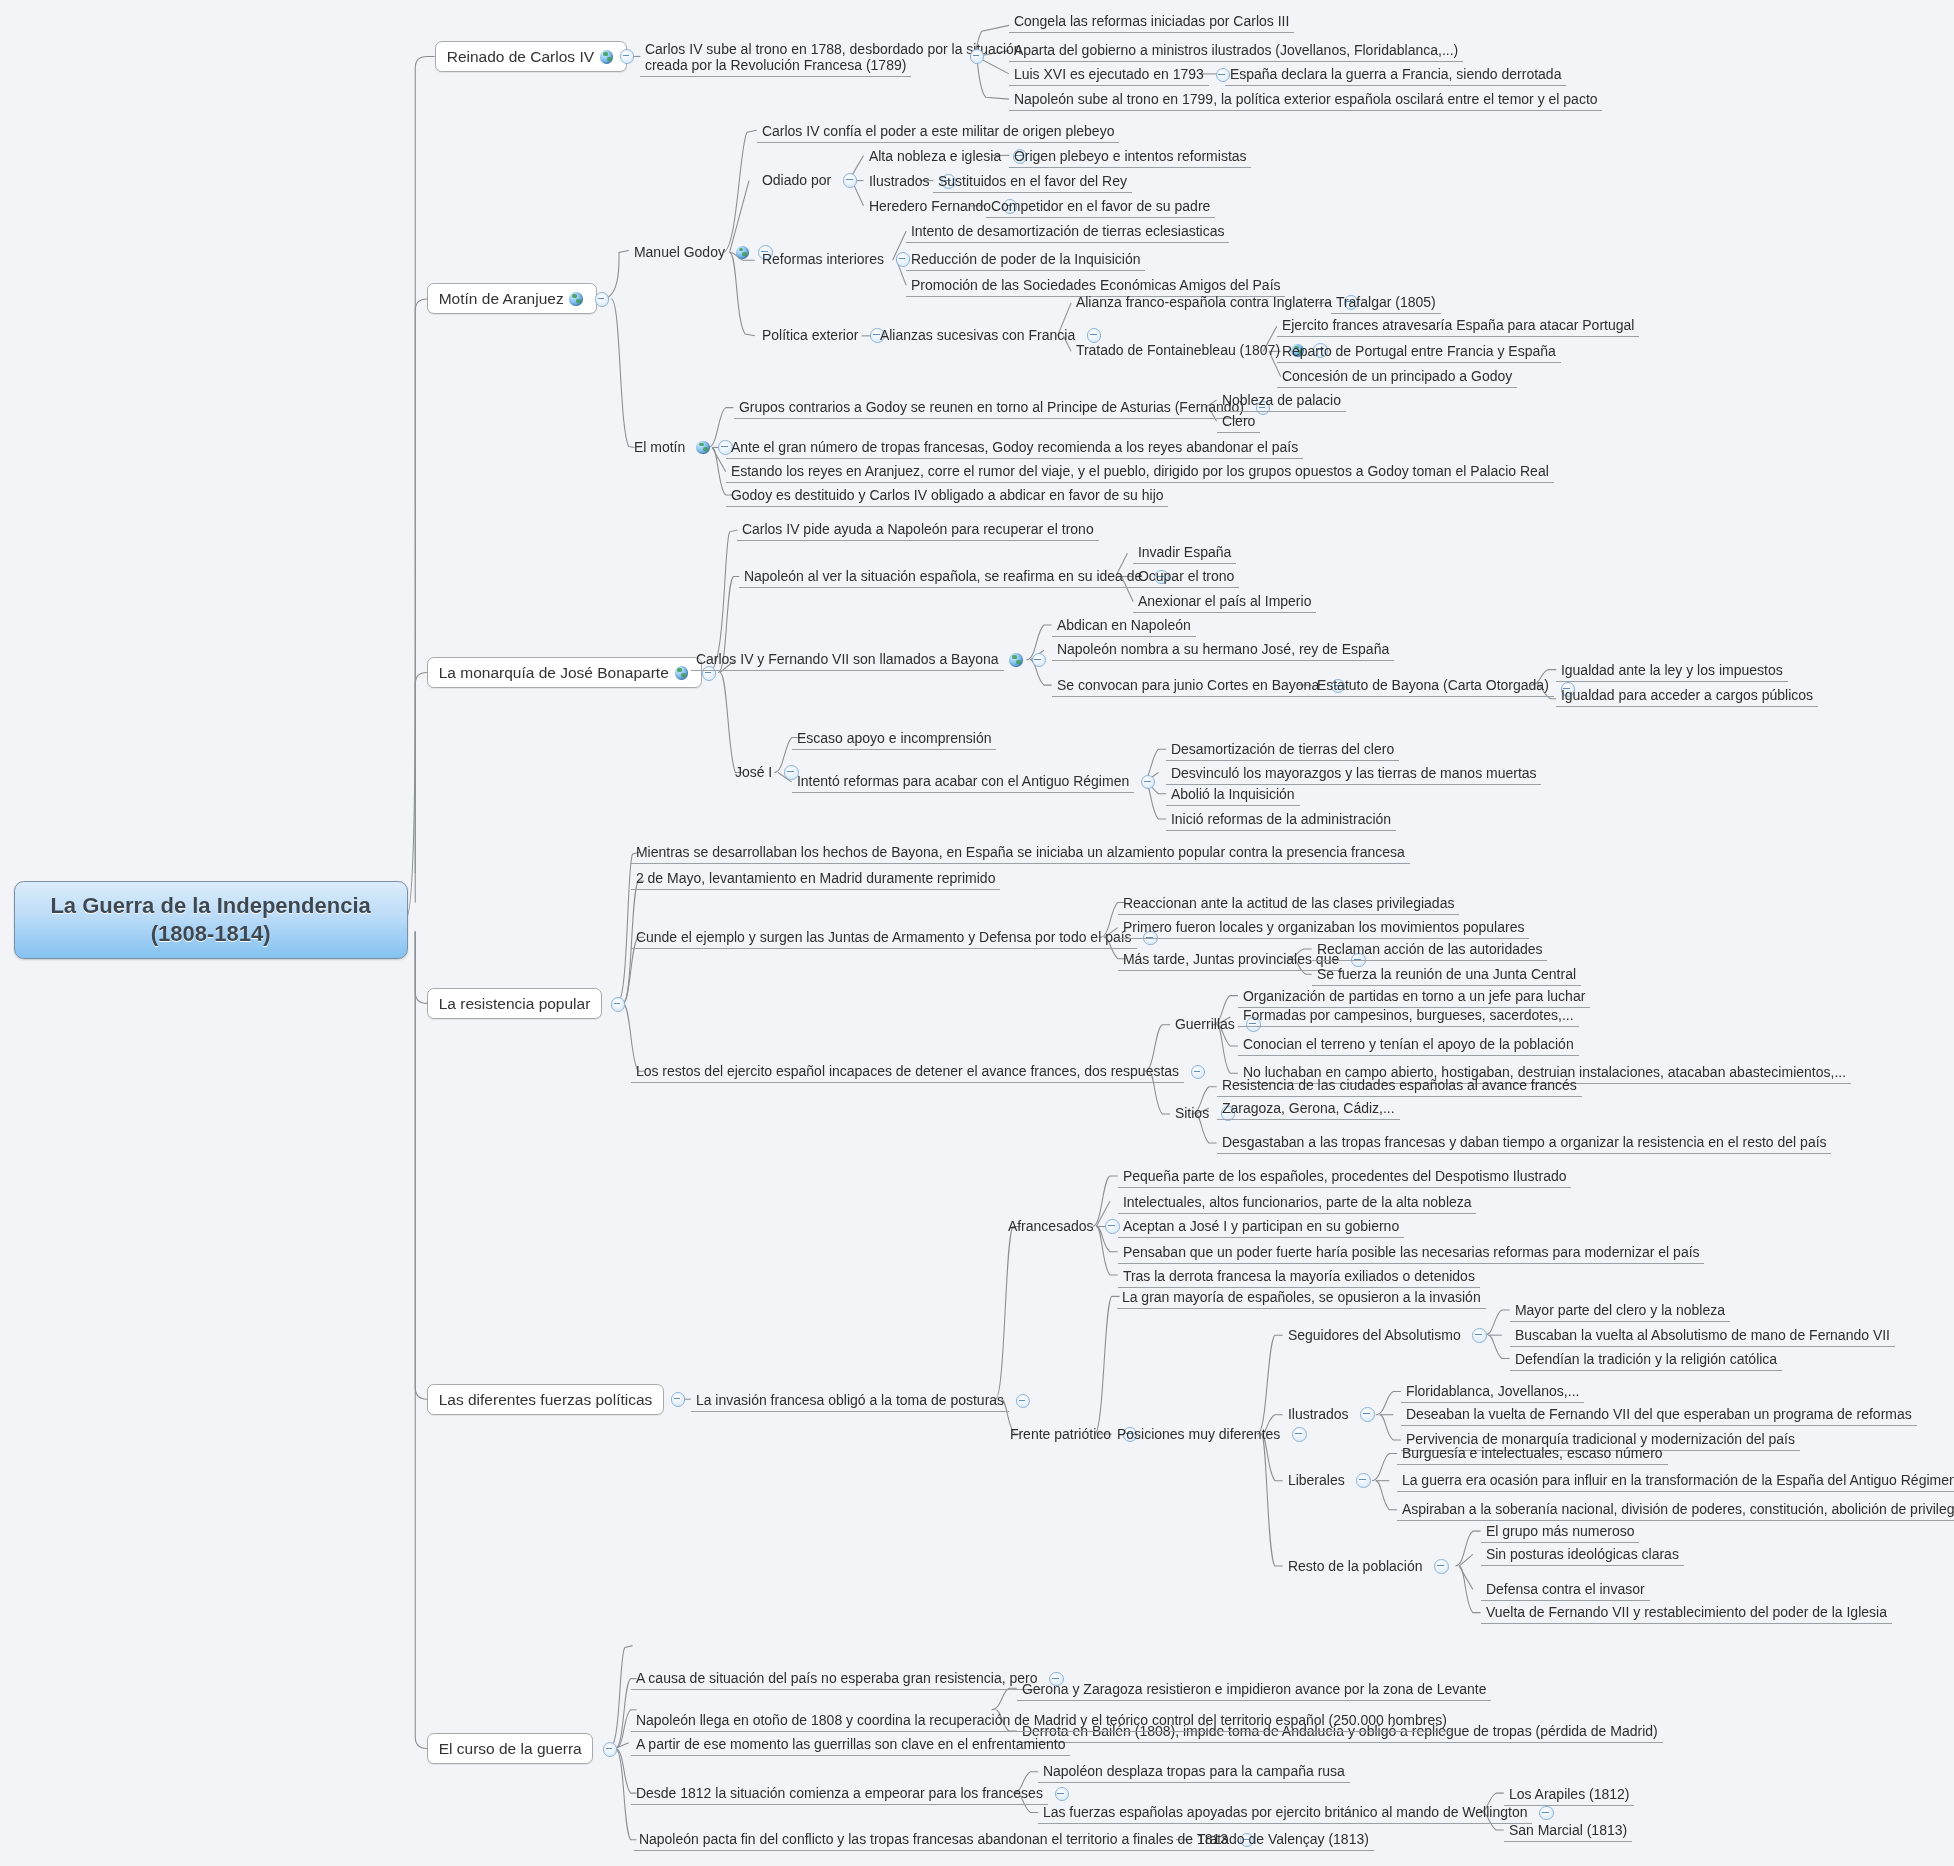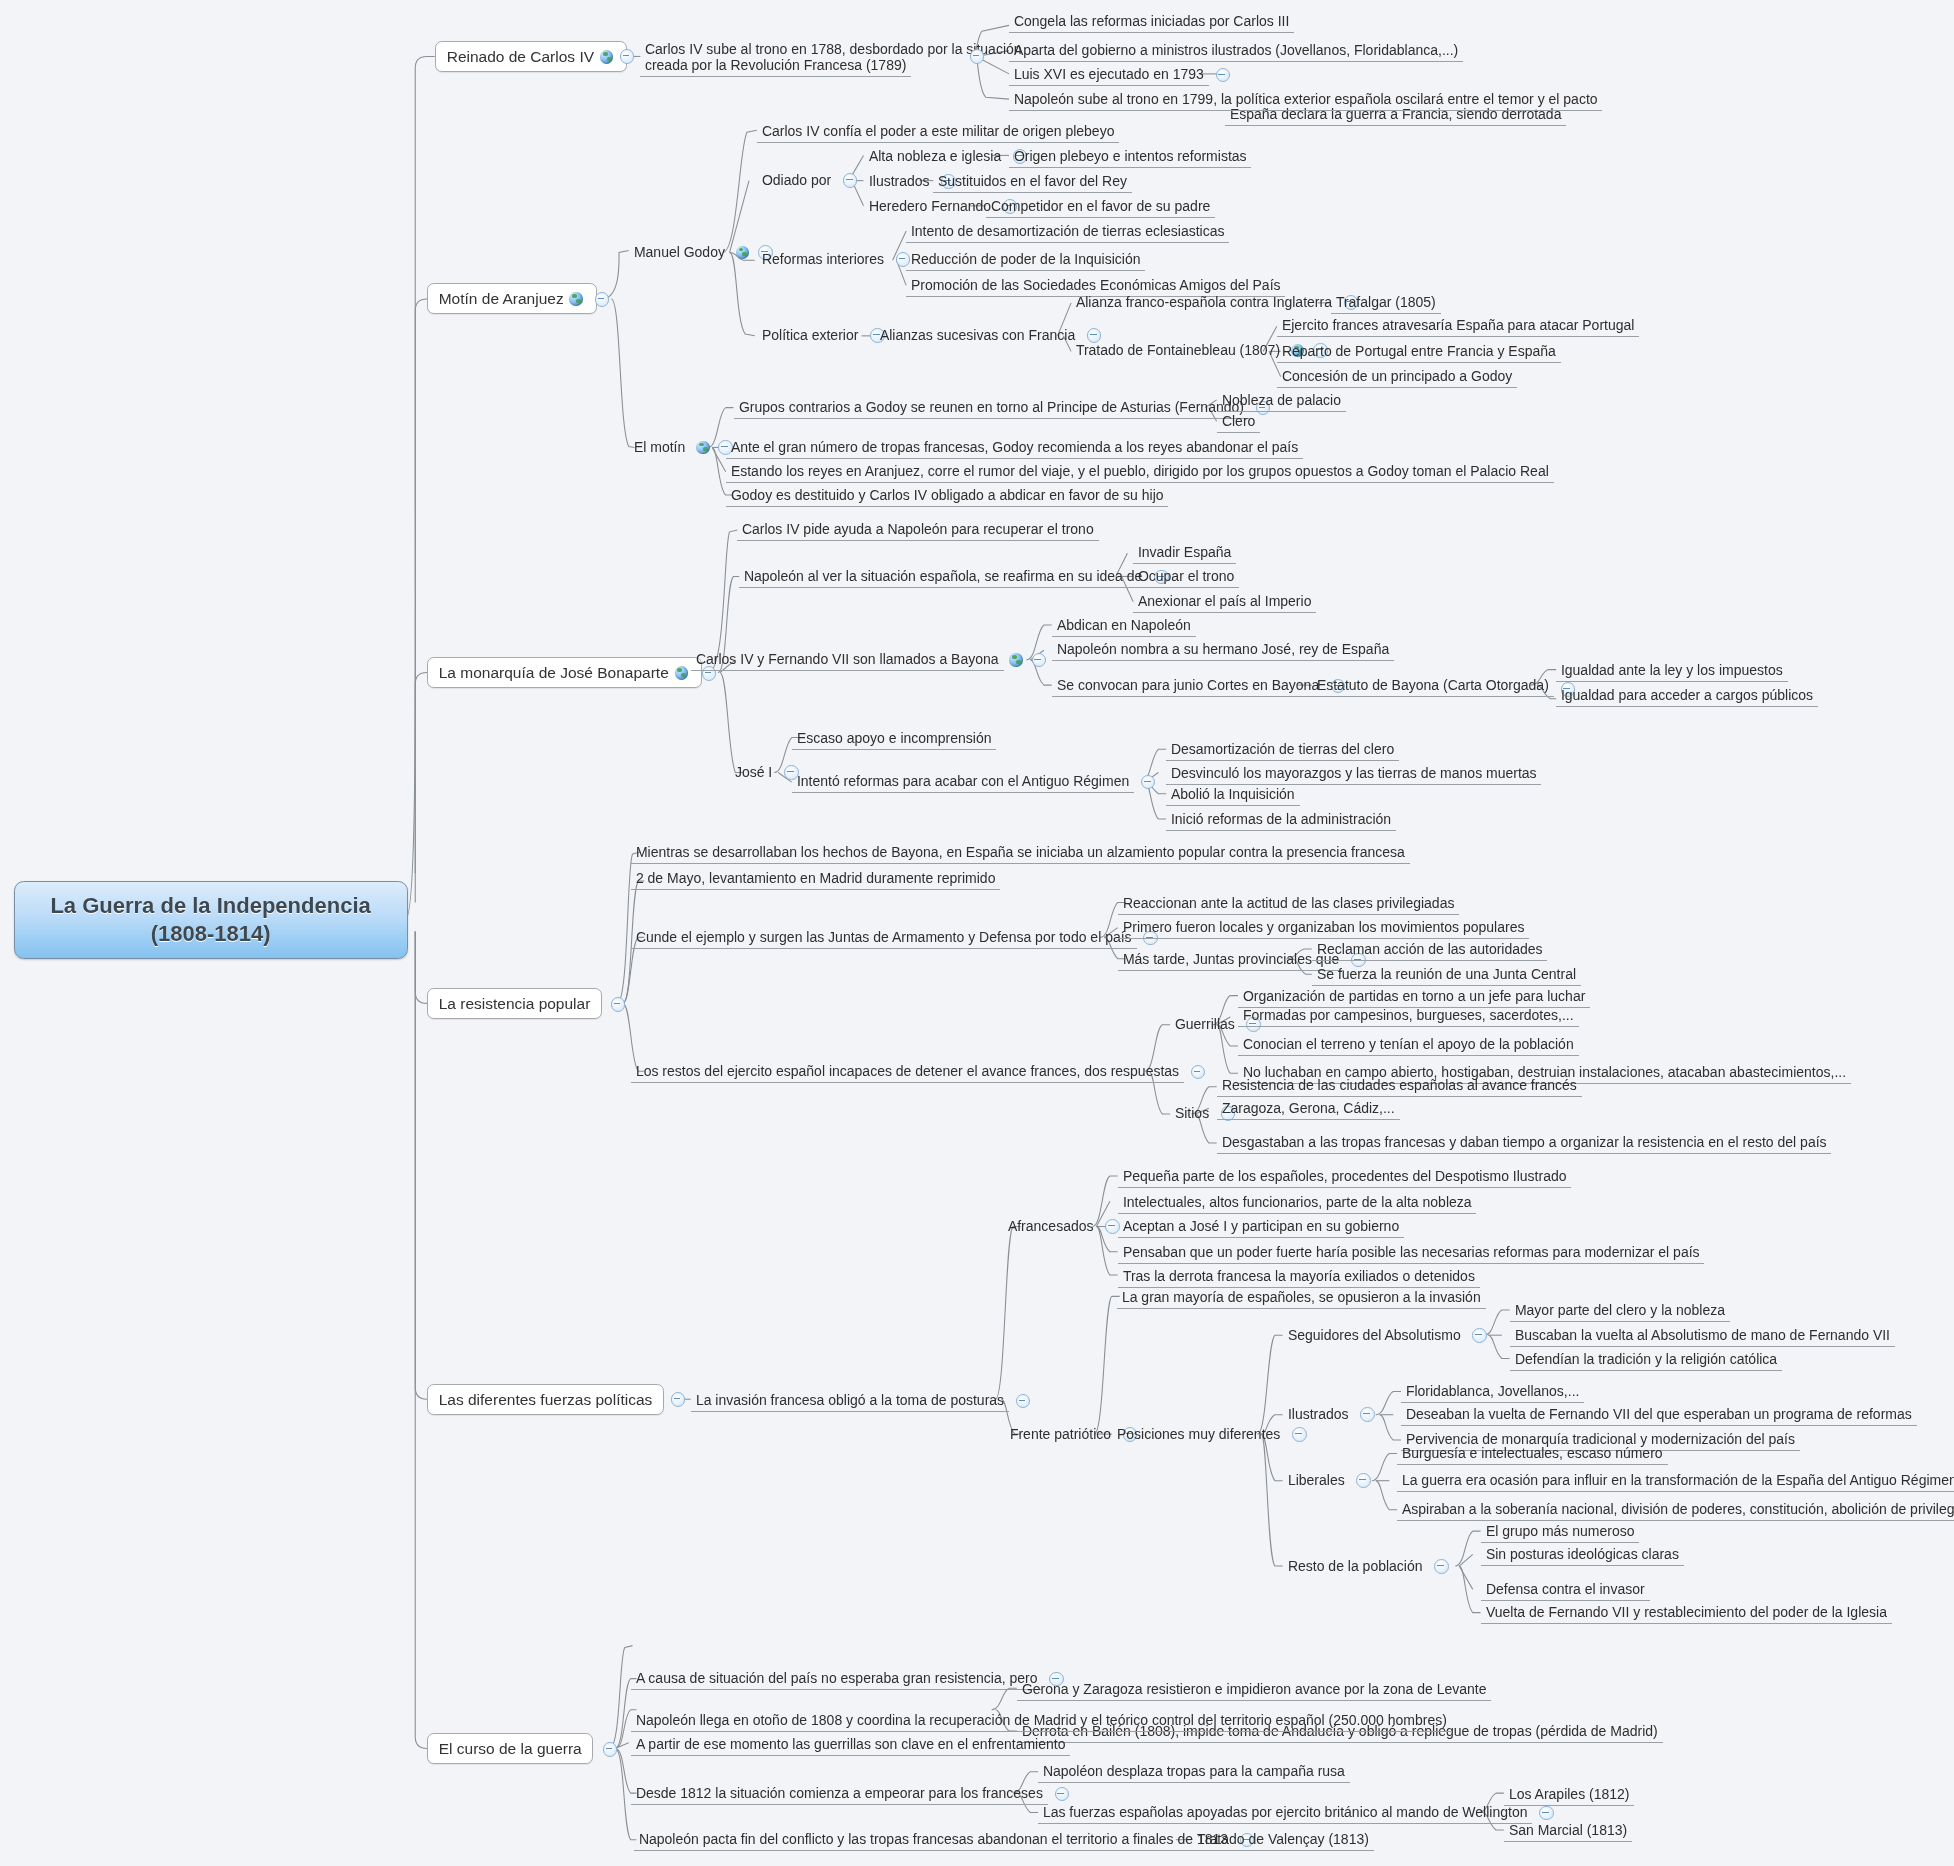--- a/index.html
+++ b/index.html
@@ -258,21 +258,21 @@
   <div class="node" style="left:1009px;top:10.7px;">
     <span class="leaf">Congela las reformas iniciadas por Carlos III</span>
   </div>
   <div class="node" style="left:1009px;top:40px;">
     <span class="leaf">Aparta del gobierno a ministros ilustrados (Jovellanos, Floridablanca,...)</span>
   </div>
   <div class="node" style="left:1009px;top:64px;">
     <span class="leaf">Luis XVI es ejecutado en 1793</span>
     <span class="toggle"></span>
   </div>
-  <div class="node" style="left:1225px;top:64px;margin-top:40px;">
+  <div class="node" style="left:1225px;top:64px;">
     <span class="leaf">España declara la guerra a Francia, siendo derrotada</span>
   </div>
   <div class="node" style="left:1009px;top:89px;">
     <span class="leaf">Napoleón sube al trono en 1799, la política exterior española oscilará entre el temor y el pacto</span>
   </div>
 
   <div class="node lvl1" style="left:427px;top:283px;">
     <span class="txt">Motín de Aranjuez</span>
     <span class="globe"></span>
   </div>

